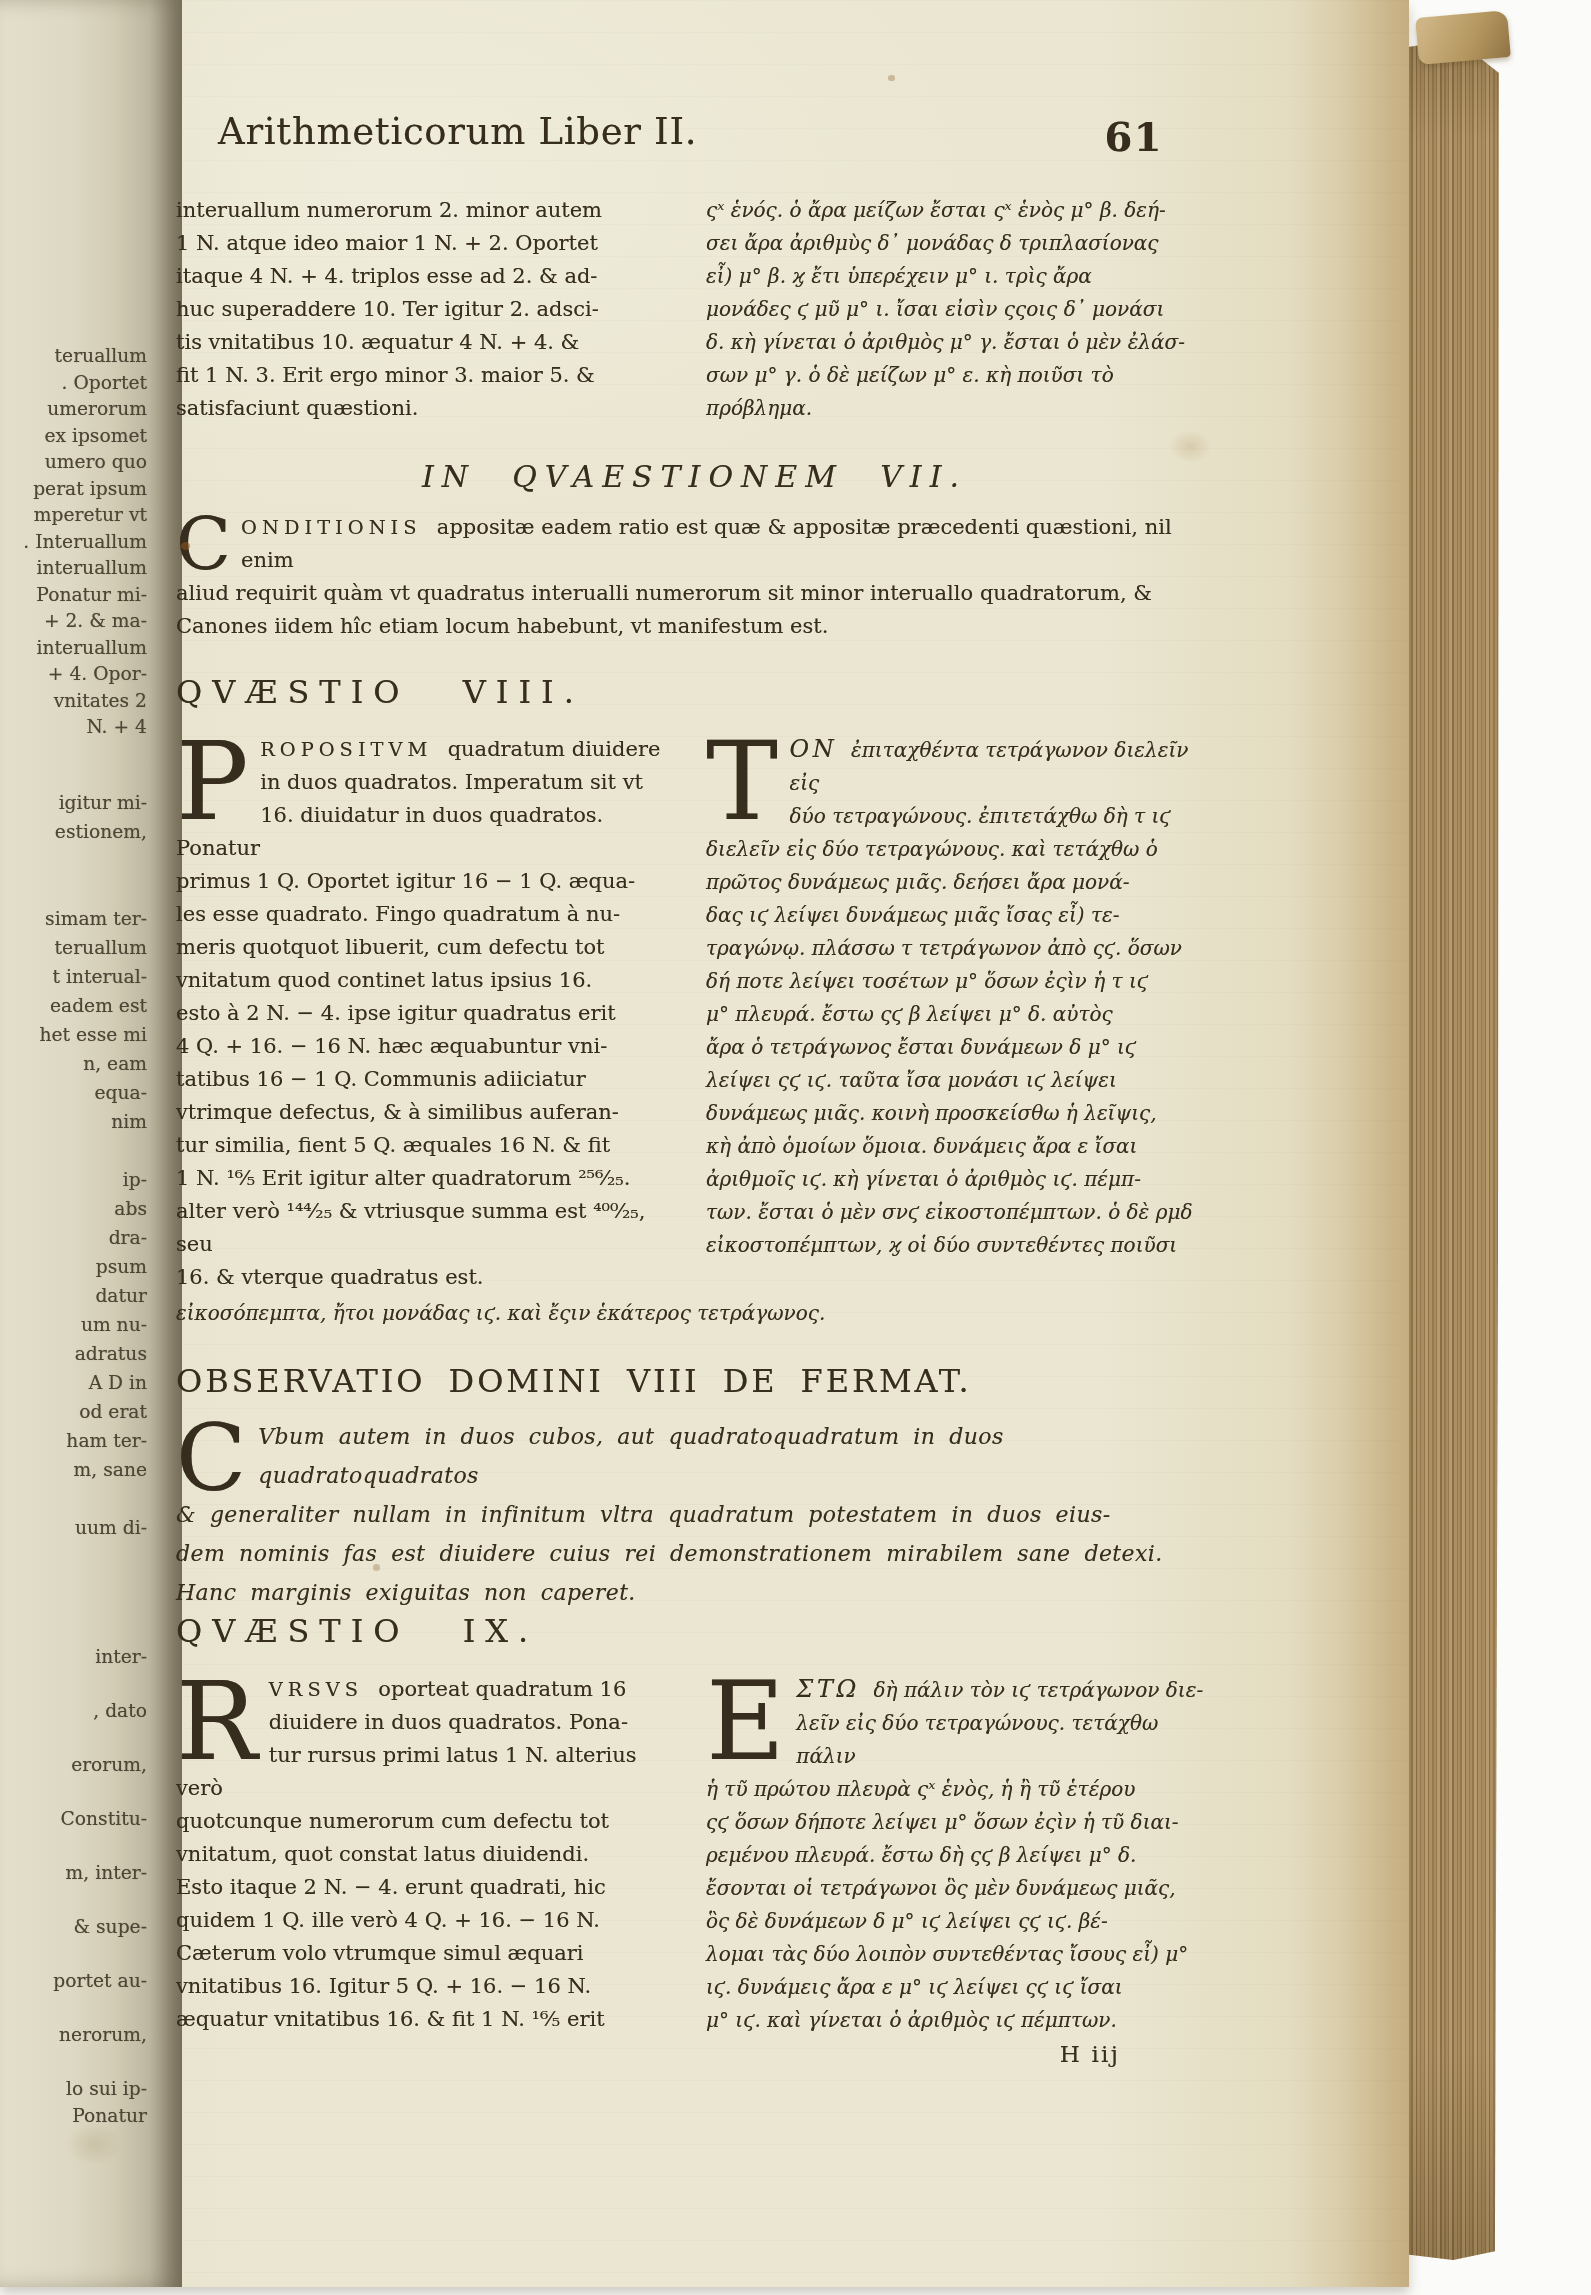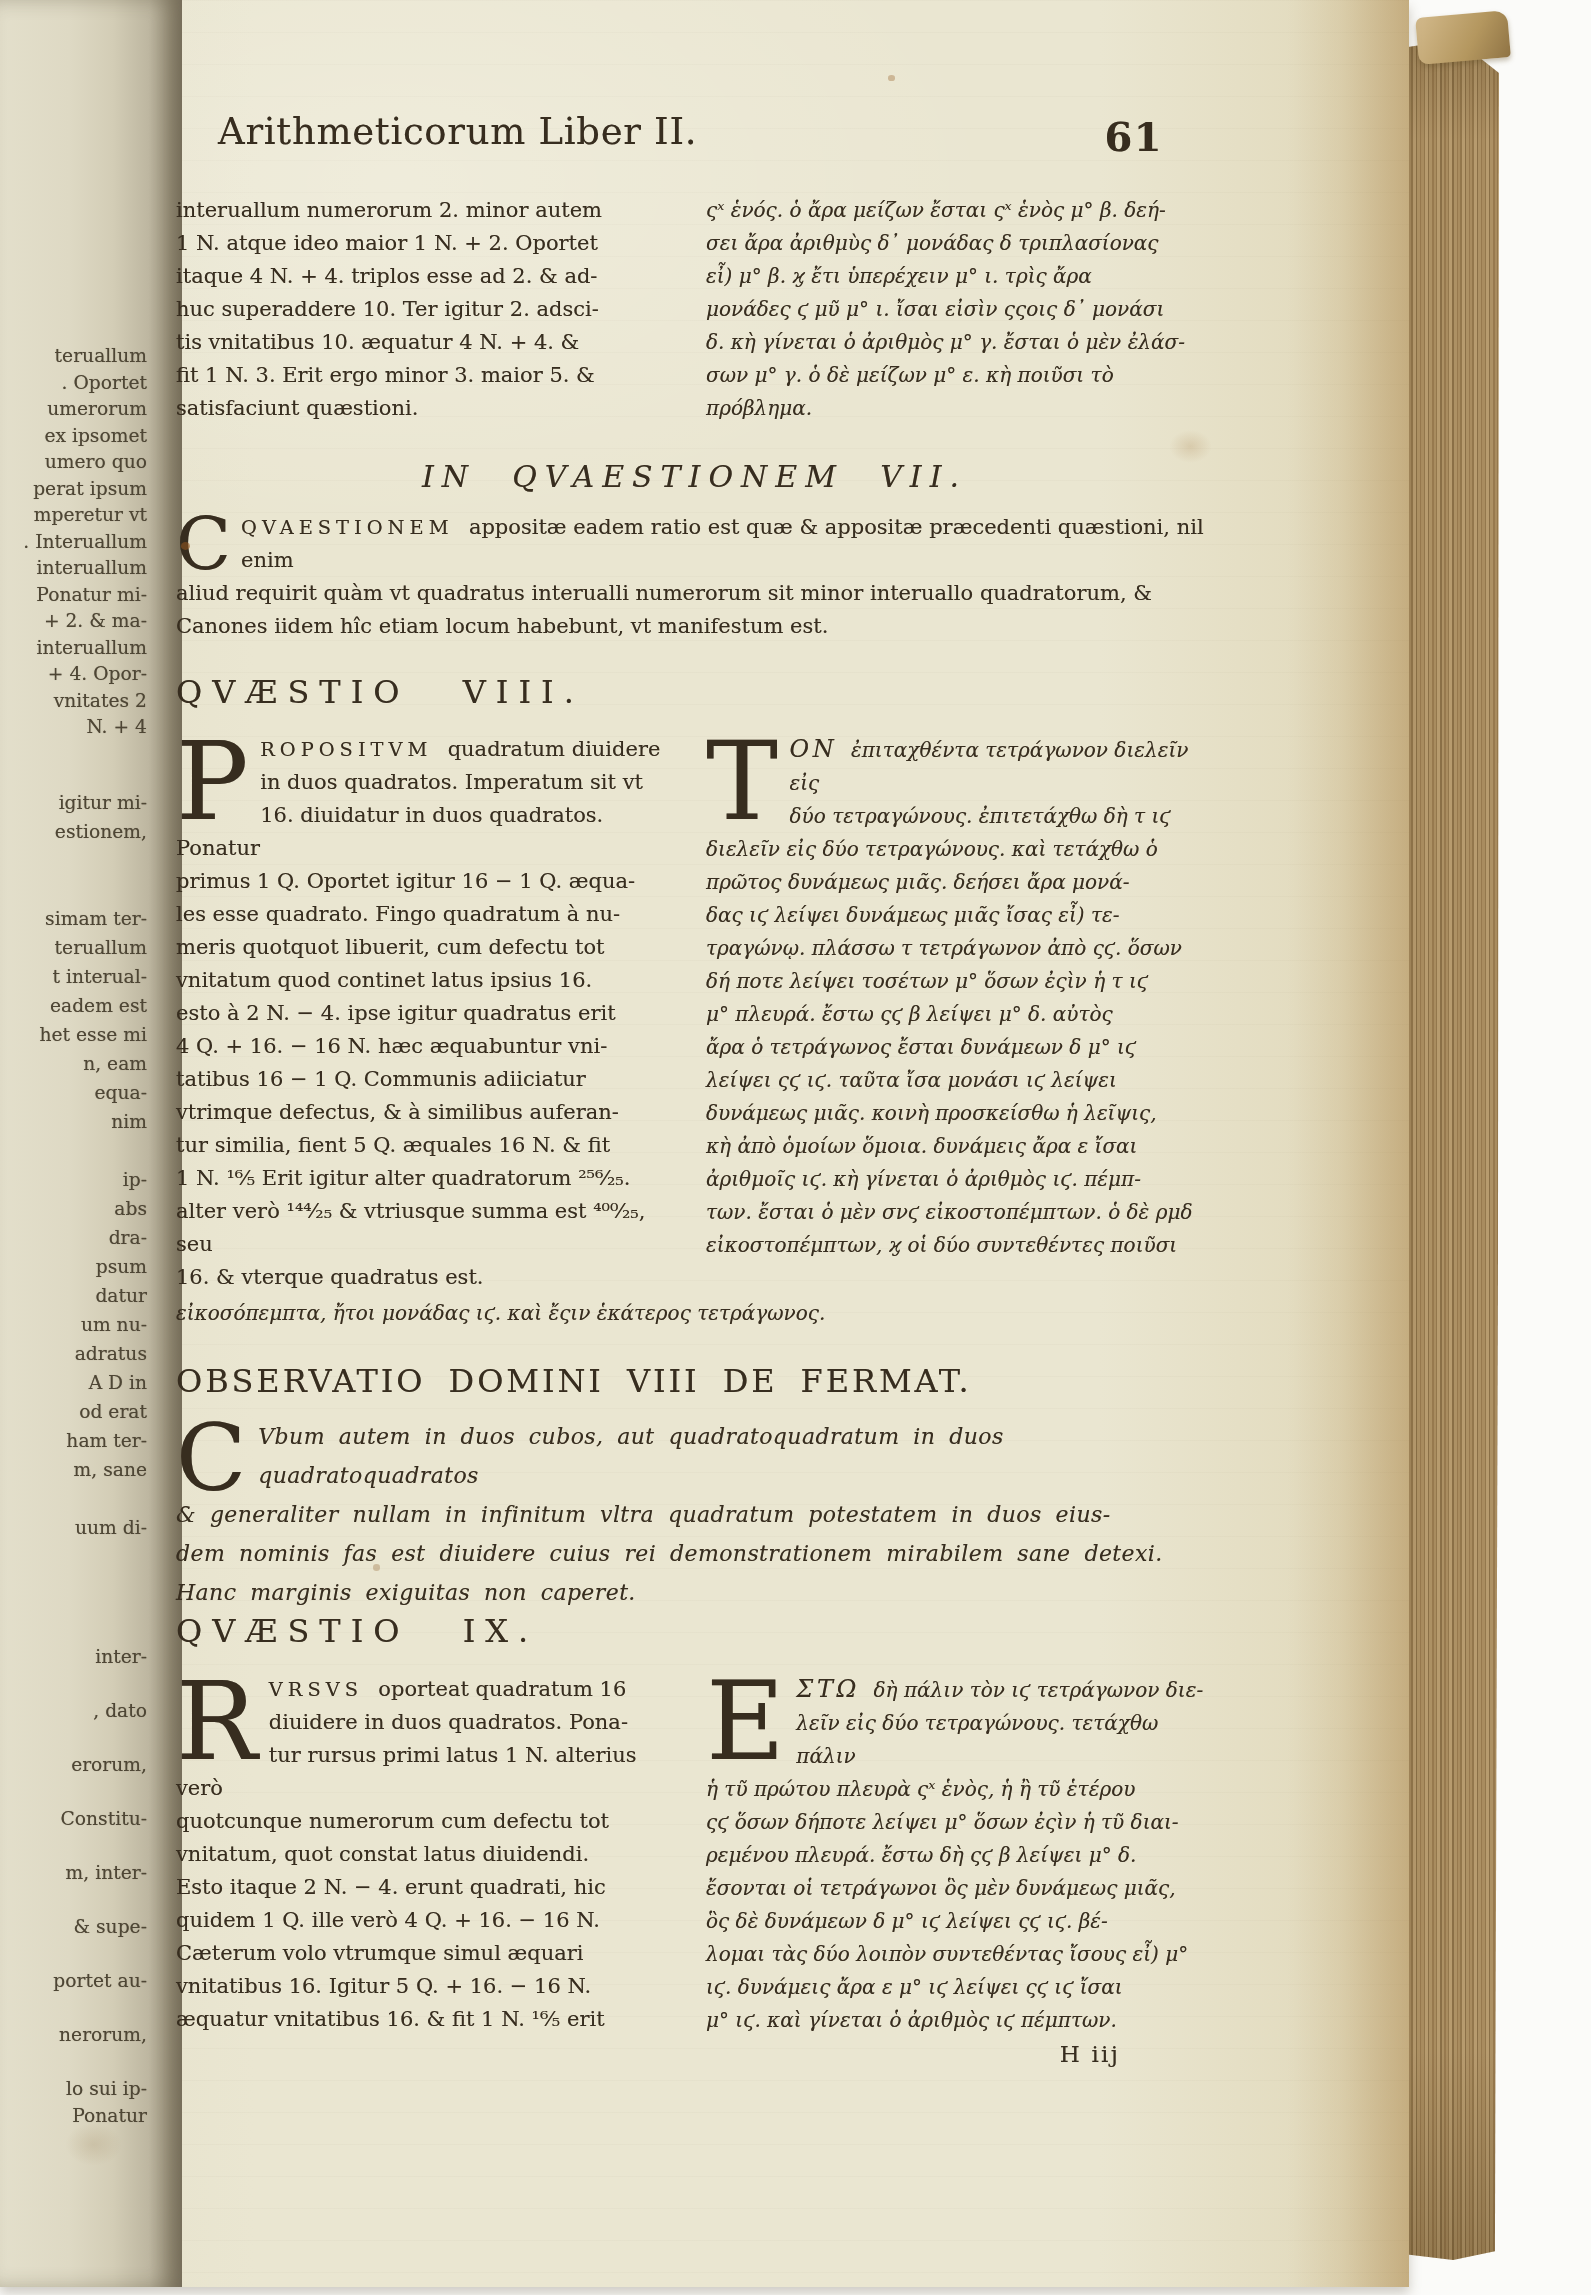--- a/index.html
+++ b/index.html
@@ -193,21 +193,21 @@
 εἶ) μ° β. ϗ ἔτι ὑπερέχειν μ° ι. τρὶς ἄρα
 μονάδες ϛ μῦ μ° ι. ἴσαι εἰσὶν ςςοις δ᾽ μονάσι
 δ. κὴ γίνεται ὁ ἀριθμὸς μ° γ. ἔσται ὁ μὲν ἐλάσ-
 σων μ° γ. ὁ δὲ μείζων μ° ε. κὴ ποιῦσι τὸ
 πρόβλημα.</div>
     </div>
 
     <div class="h-italic">IN QVAESTIONEM VII.</div>
     <div class="para latin">
       <span class="dropcap dc-small">C</span>
-      <span class="lead">QVAESTIONEM</span>
+      <span class="lead">ONDITIONIS</span>
       <span class="pre">appositæ eadem ratio est quæ &amp; appositæ præcedenti quæstioni, nil enim
 aliud requirit quàm vt quadratus interualli numerorum sit minor interuallo quadratorum, &amp;
 Canones iidem hîc etiam locum habebunt, vt manifestum est.</span>
     </div>
 
     <div class="h-caps h-q8">QVÆSTIO VIII.</div>
     <div class="two-col q8block">
       <div class="col-l latin">
         <span class="dropcap">P</span>
         <span class="lead">ROPOSITVM</span>

